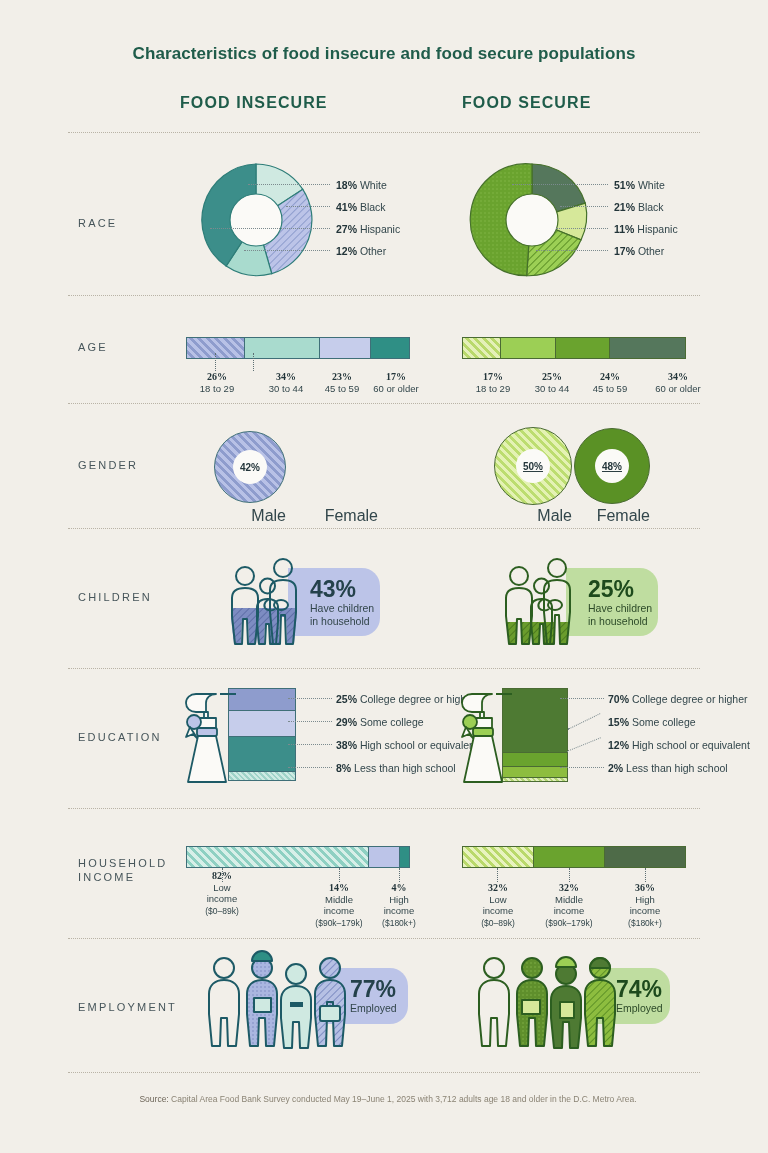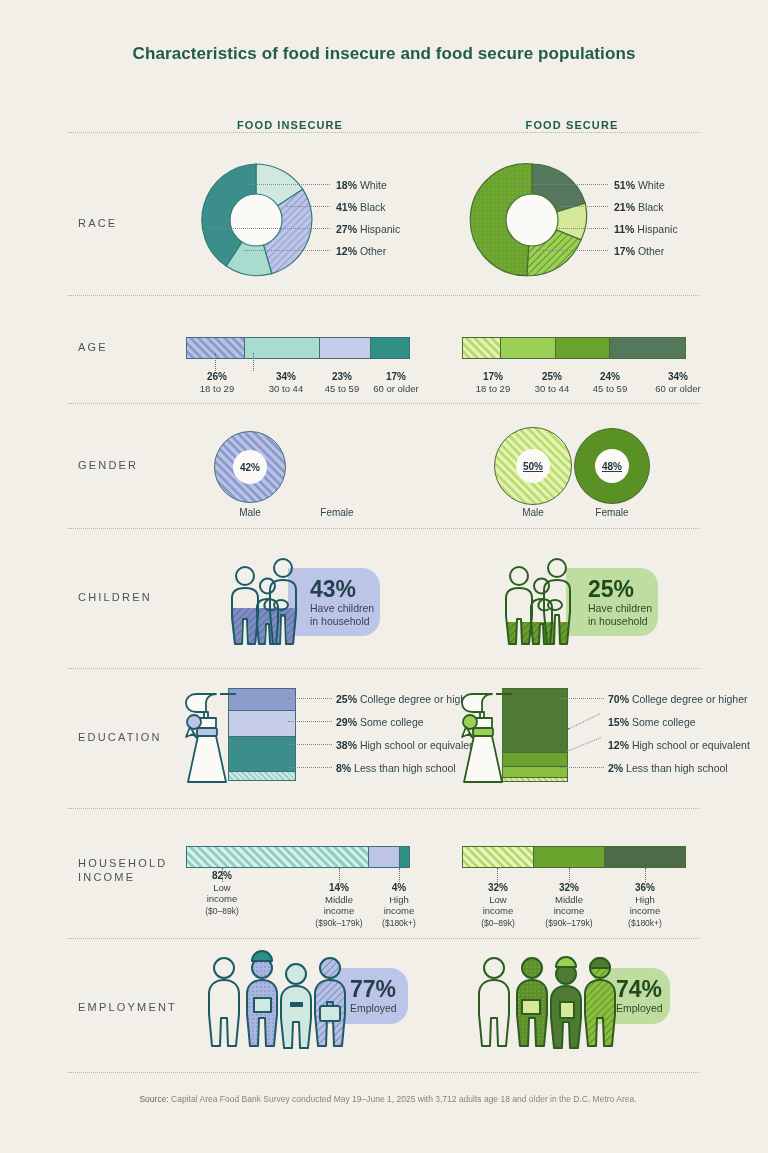--- a/index.html
+++ b/index.html
@@ -18,22 +18,22 @@
     text-align: center;
     font-size: 17px;
     font-weight: bold;
     color: #1f5c4a;
     letter-spacing: .1px;
     padding-top: 44px;
   }
   .colheads { position: relative; height: 30px; margin-top: 30px; }
   .colhead {
     position: absolute; top: 0;
-    font-size: 11px; font-weight: bold; letter-spacing: 1.1px;
-    color: #1f5c4a; text-align: center; width: 220px; margin-top: 25px;
+    font-size: 16px; font-weight: bold; letter-spacing: 1.1px;
+    color: #1f5c4a; width: 220px;
   }
   .colhead.left  { left: 180px; }
   .colhead.right { left: 462px; }
 
   
   .divider {
     position: absolute; left: 68px; right: 68px;
     border-top: 1px dotted #b9b3a6; height: 0;
   }
   .row { position: absolute; left: 0; right: 0; }
@@ -53,29 +53,29 @@
 
   
   .stackbar { position: absolute; display: flex; height: 22px; border: 1px solid #3f6f78; }
   .stackbar.green { border-color: #4a6b33; }
   .seg { height: 100%; border-right: 1px solid #3f6f78; }
   .stackbar.green .seg { border-right-color: #4a6b33; }
   .seg:last-child { border-right: none; }
   .barlab {
     position: absolute; text-align: center; font-size: 9.5px; line-height: 11.5px; color: #32464b;
   }
-  .barlab .pct { font-weight: bold; font-size: 10px; color: #23353a; display:block; }
+  .barlab .pct { font-weight: bold; font-size: 10px; color: #23353a; display:block;font-family:Liberation Serif, serif; }
   .tick { position:absolute; width:0; border-left:1px dotted #5d6f73; }
 
   
   .gcircle { position:absolute; border-radius:50%; border:1.5px solid #3f6f78; display:flex; align-items:center; justify-content:center; }
   .gcircle.green { border-color:#4a6b33;text-decoration:underline; }
   .ghole { width:34px; height:34px; border-radius:50%; background:#fbfaf7; display:flex; align-items:center; justify-content:center;
            font-size:10px; font-weight:bold; color:#23353a; }
-  .gcap { position:absolute; text-align:center; font-size:10px; color:#32464b; }
+  .gcap { position:absolute; text-align:right; font-size:16px; color:#32464b; }
 
   
   .badge { position:absolute; border-radius:0 18px 18px 0; display:flex; flex-direction:column; justify-content:center; padding-left:22px; }
   .badge .big { font-size:23px; font-weight:bold; line-height:25px; color:#24414b; }
   .badge .sub { font-size:10.5px; line-height:12.5px; color:#32464b; }
   .badge.green .big { color:#1d4a1c; }
   .badge.green .sub { color:#2c4a28; }
 
   
   .eduband { position:absolute; border:1px solid #3f6f78; border-top:none; }

